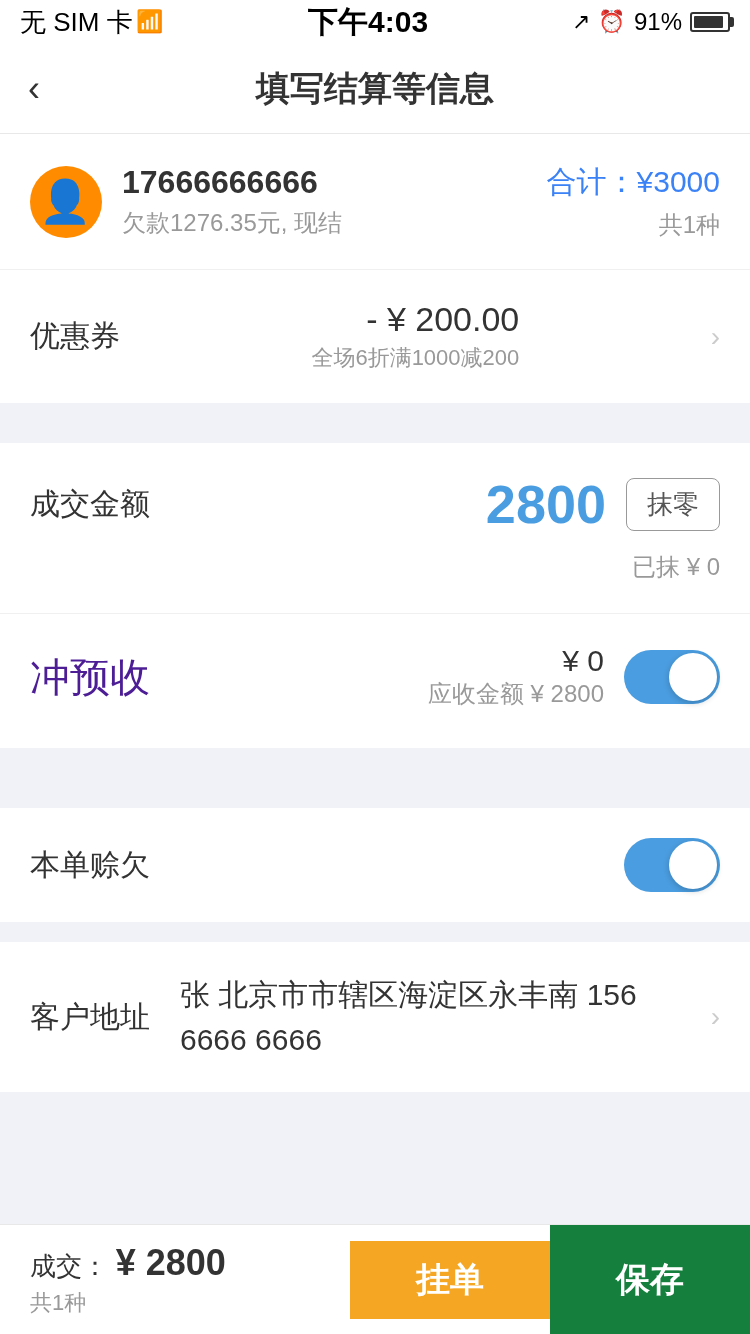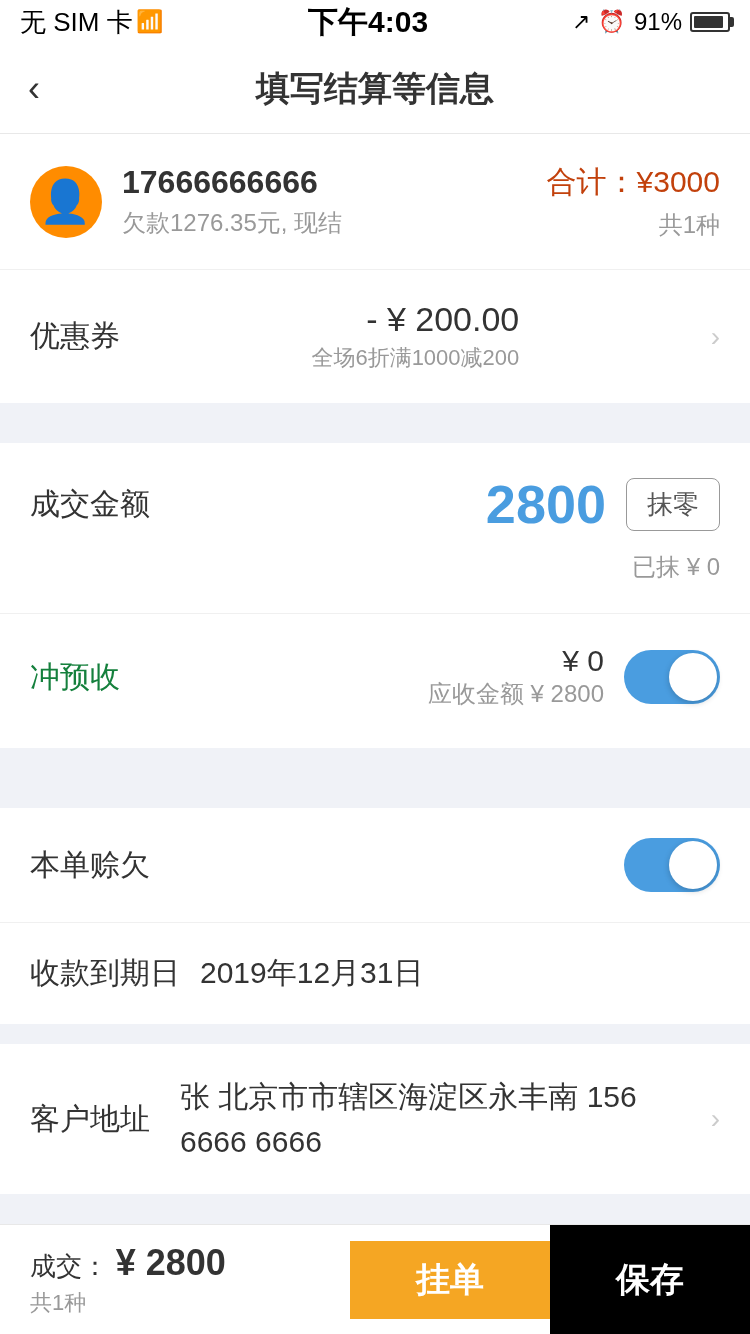--- a/index.html
+++ b/index.html
@@ -140,21 +140,21 @@
     .customer-sub {
       font-size: 24px;
       color: #999;
       margin-top: 6px;
     }
     .customer-total {
       text-align: right;
     }
     .total-amount {
       font-size: 30px;
-      color: #c2410c;
+      color: #3b82f6;
       font-weight: 500;
     }
     .total-sub {
       font-size: 24px;
       color: #999;
       margin-top: 6px;
     }
 
     
     .coupon-row {
@@ -237,22 +237,22 @@
       padding: 30px;
       border-top: 1px solid #f0f0f0;
     }
     .precharge-row {
       display: flex;
       align-items: center;
       justify-content: space-between;
       margin-bottom: 8px;
     }
     .precharge-label {
-      font-size: 30px;
-      color: #15803d;
+      font-size: 40px;
+      color: #4c1d95;
     }
     .precharge-right {
       display: flex;
       align-items: center;
       gap: 20px;
     }
     .precharge-amount {
       font-size: 30px;
       color: #333;
       text-align: right;
@@ -416,21 +416,21 @@
       align-items: center;
       justify-content: center;
       font-size: 34px;
       color: #fff;
       font-weight: 600;
       cursor: pointer;
     }
     .bottom-btn-save {
       width: 200px;
       height: 110px;
-      background: #000000;
+      background: #15803d;
       display: flex;
       align-items: center;
       justify-content: center;
       font-size: 34px;
       color: #fff;
       font-weight: 600;
       cursor: pointer;
     }
   </style>
 </head>
@@ -517,26 +517,20 @@
   <div class="divider-section"></div>
 
   <div class="card">
     <div class="this-order-section">
       <span class="this-order-label">本单赊欠</span>
       <div class="toggle">
         <div class="toggle-knob"></div>
       </div>
     </div>
 
-    <div class="duedate-section">
-      <div class="duedate-row">
-        <span class="duedate-label">收款到期日</span>
-        <span class="duedate-value">2019年12月31日</span>
-      </div>
-    </div>
   </div>
 
 
   <div class="card">
     <div class="address-section">
       <span class="address-label">客户地址</span>
       <span class="address-value">张 北京市市辖区海淀区永丰南 156 6666 6666</span>
       <span class="address-arrow">›</span>
     </div>
   </div>

